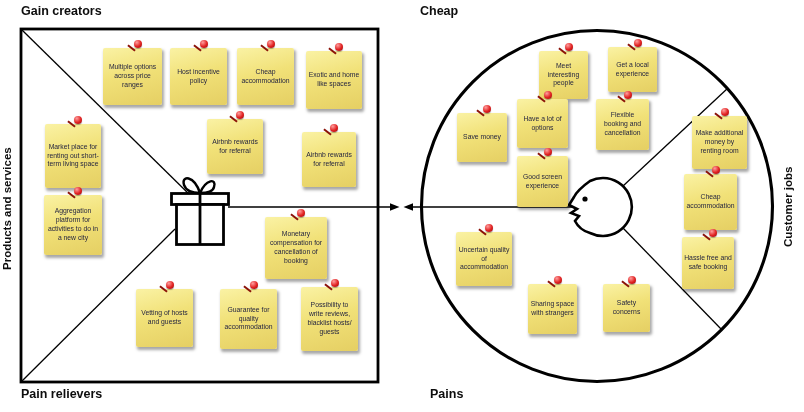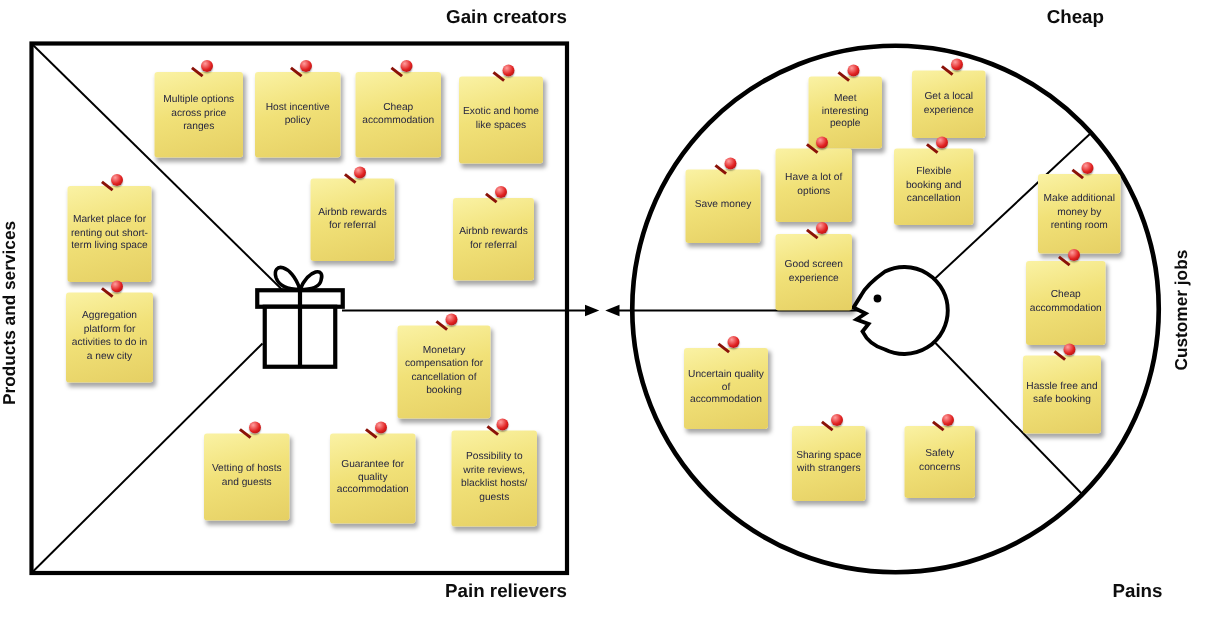--- a/index.html
+++ b/index.html
@@ -3,21 +3,21 @@
 <meta charset="utf-8">
 <style>
   html,body{margin:0;padding:0;background:#ffffff;}
   #stage{
     position:relative;width:804px;height:412px;background:#ffffff;
     font-family:"Liberation Sans",sans-serif;overflow:hidden;
   }
   #shapes{position:absolute;left:0;top:0;width:804px;height:412px;}
   .h-label{
     position:absolute;font-weight:700;font-size:12.5px;color:#0d0d0d;
-    text-align:right;letter-spacing:0;
+    text-align:left;letter-spacing:0;
   }
   .v-label{
     position:absolute;font-weight:700;font-size:11.5px;color:#0d0d0d;
     writing-mode:vertical-rl;transform:rotate(180deg);
     display:flex;align-items:center;justify-content:center;width:16px;
   }
   .note{
     position:absolute;z-index:2;display:flex;align-items:center;justify-content:center;
     text-align:center;padding:3px 2px;box-sizing:border-box;
     background:linear-gradient(165deg,#faf2a4 0%,#f1e178 45%,#e5cf63 100%);

